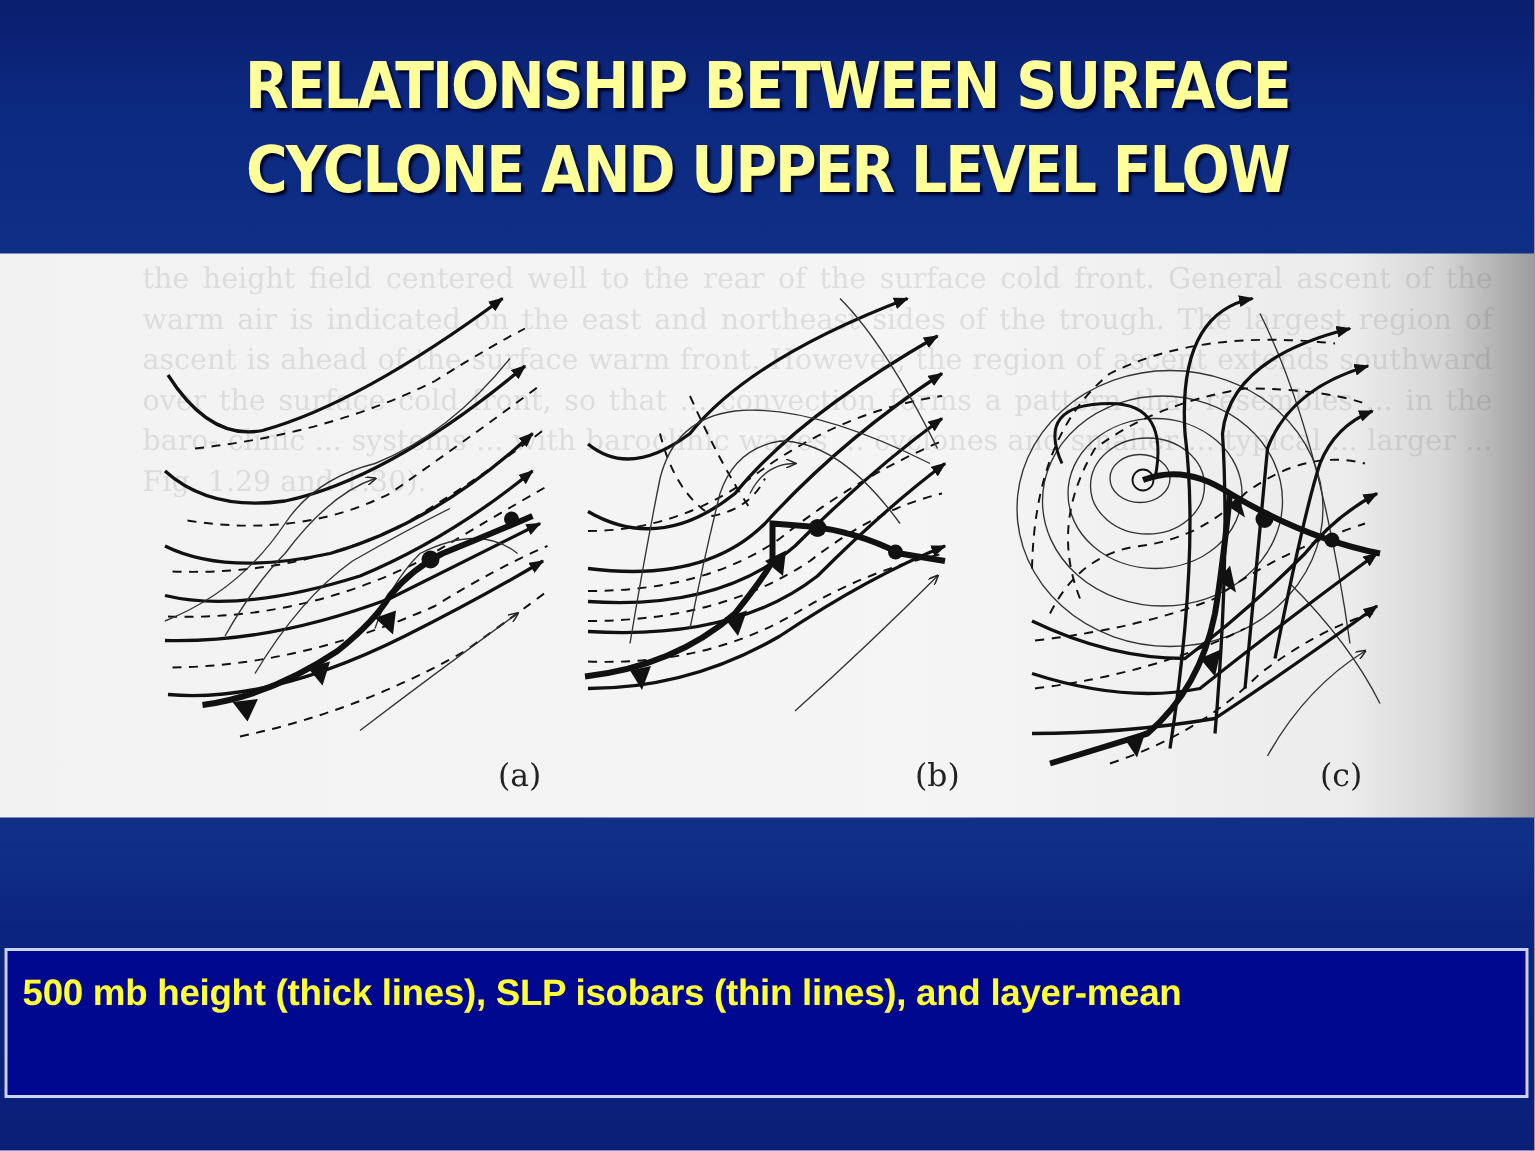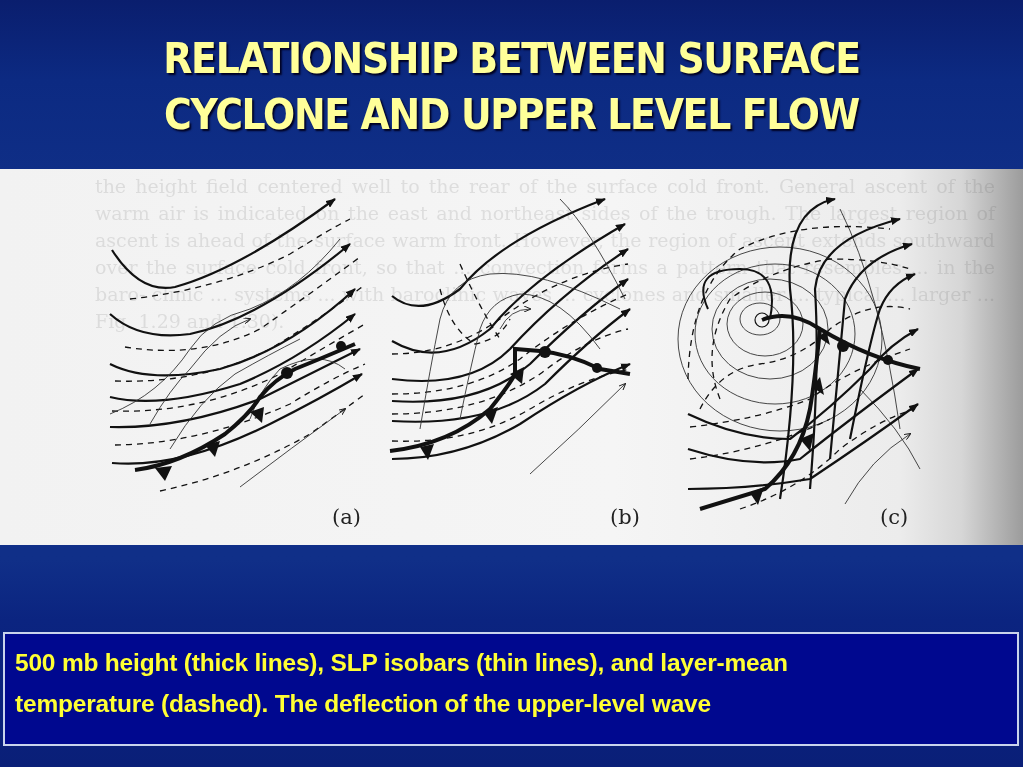--- a/index.html
+++ b/index.html
@@ -23,21 +23,21 @@
   .ghost-text {
     position:absolute; left:95px; top:4px; width:900px;
     color:rgba(60,60,60,0.12); font-family:"DejaVu Serif", serif; font-size:19px; line-height:27px;
     text-align:justify; white-space:pre-wrap;
   }
   .figure svg { position:absolute; left:0; top:0; }
   .panel-label {
     position:absolute; font-family:"DejaVu Serif", serif; font-size:21px; color:#222;
   }
   .caption-box {
-    position:absolute; left:3px; top:632px; width:1016px; height:114px;
+    position:absolute; left:3px; top:632px; width:1016px; height:100px;
     background:#00088f; border:2px solid #c9d3ec; box-sizing:border-box;
     padding:8px 10px 0 10px;
   }
   .caption {
     color:#ffff33; font-weight:bold; font-size:24.5px; line-height:41px;
     font-family:"Liberation Sans", sans-serif; letter-spacing:-0.2px;
   }
 </style>
 </head>
 <body>
@@ -172,14 +172,13 @@
     </g>
   </svg>
 
   <div class="panel-label" style="left:332px; top:336px;">(a)</div>
   <div class="panel-label" style="left:610px; top:336px;">(b)</div>
   <div class="panel-label" style="left:880px; top:336px;">(c)</div>
 </div>
 
 <div class="caption-box">
   <div class="caption">500 mb height (thick lines), SLP isobars (thin lines), and layer-mean</div>
-  <div class="caption">temperature (dashed). The deflection of the upper-level wave</div>
 </div>
 
 </body></html>

